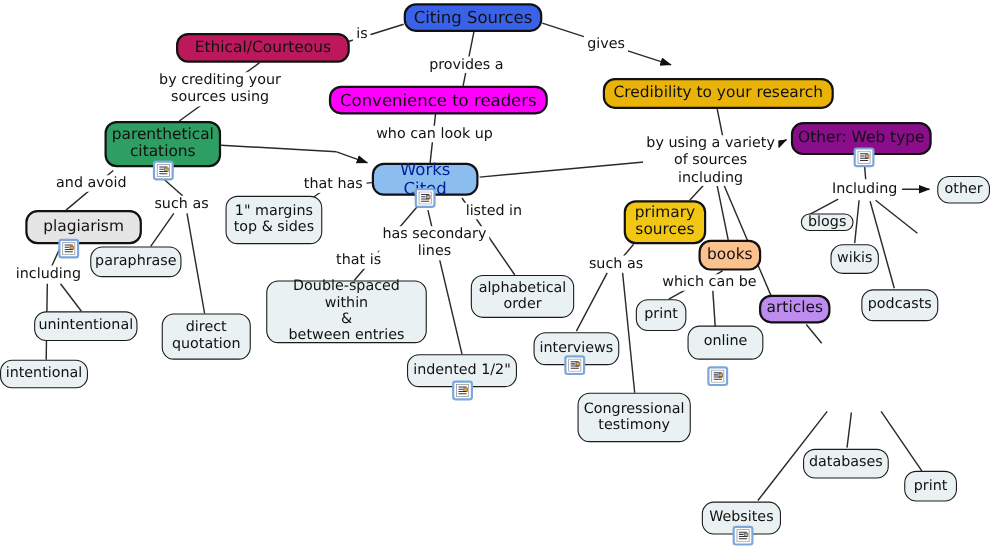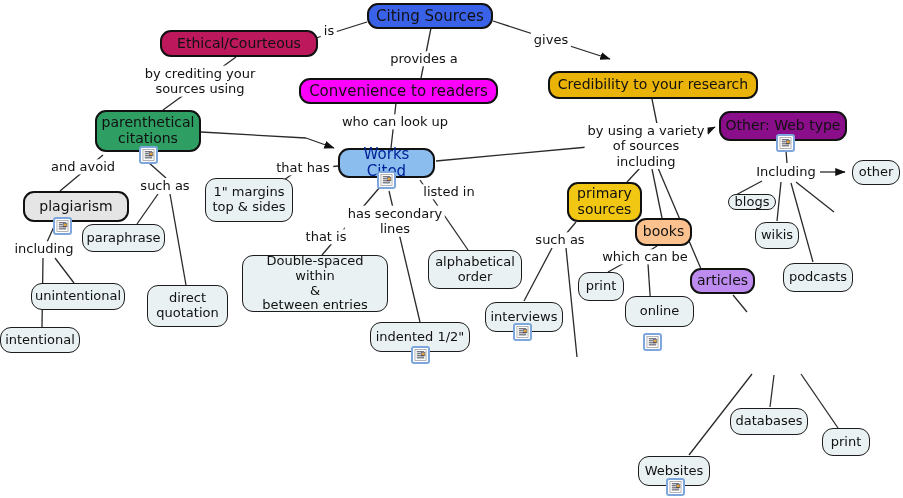--- a/index.html
+++ b/index.html
@@ -114,20 +114,22 @@
 quotation</div>
   <div class="node plain" style="left:31px;top:283px;width:94px;height:27px">unintentional</div>
   <div class="node plain" style="left:0px;top:327px;width:80px;height:26px">intentional</div>
   <div class="node plain" style="left:242px;top:255px;width:146px;height:57px">Double-spaced within
 &amp;
 between entries</div>
   <div class="node plain" style="left:370px;top:322px;width:100px;height:30px">indented 1/2"</div>
   <div class="node plain" style="left:428px;top:250px;width:94px;height:39px">alphabetical
 order</div>
   <div class="node plain" style="left:485px;top:302px;width:78px;height:30px">interviews</div>
+  <div class="node plain" style="left:525px;top:357px;width:103px;height:45px">Congressional
+testimony</div>
   <div class="node plain" style="left:578px;top:272px;width:46px;height:29px">print</div>
   <div class="node plain" style="left:625px;top:296px;width:69px;height:31px">online</div>
   <div class="node plain" style="left:728px;top:194px;width:48px;height:16px">blogs</div>
   <div class="node plain" style="left:755px;top:222px;width:44px;height:27px">wikis</div>
   <div class="node plain" style="left:783px;top:263px;width:70px;height:29px">podcasts</div>
   <div class="node plain" style="left:852px;top:160px;width:48px;height:25px">other</div>
   <div class="node plain" style="left:730px;top:408px;width:78px;height:27px">databases</div>
   <div class="node plain" style="left:822px;top:428px;width:48px;height:28px">print</div>
   <div class="node plain" style="left:638px;top:456px;width:72px;height:30px">Websites</div>
 

